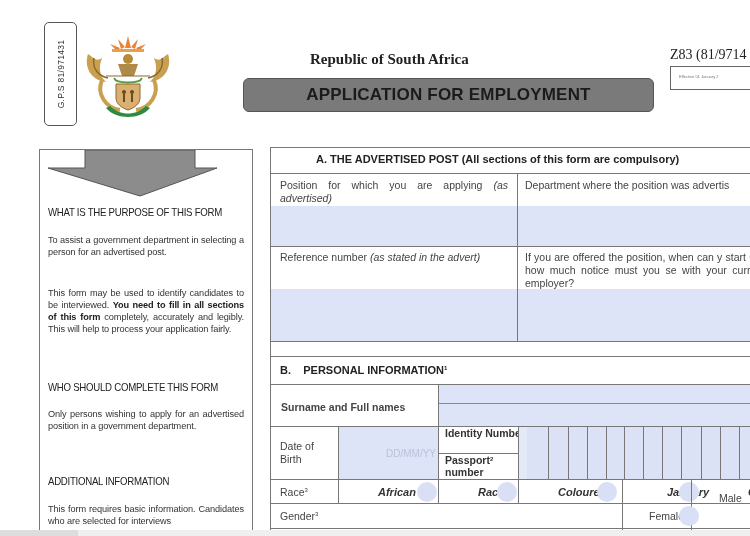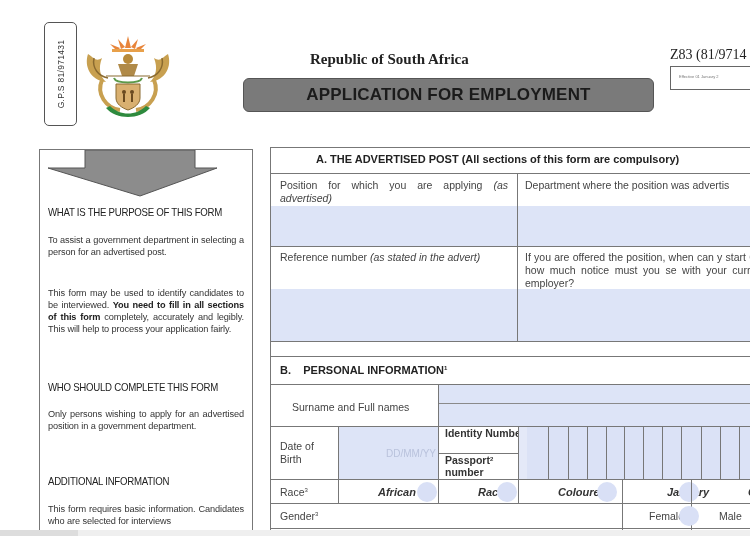--- a/index.html
+++ b/index.html
@@ -129,21 +129,21 @@
   <div class="lbl" style="left:9px; top:103px; white-space:nowrap;"><span>Reference number</span> <i>(as stated in the advert)</i></div>
   <div class="lbl" style="left:254px; top:103px; width:240px; text-align:justify;">If you are offered the position, when can y start OR how much notice must you se with your current employer?</div>
   <div class="blue" style="left:0; top:141px; width:246px; height:52px;"></div>
   <div class="blue" style="left:247px; top:141px; width:243px; height:52px;"></div>
   <div class="line-h" style="left:0; top:193px; width:490px;"></div>
   <div class="line-h" style="left:0; top:208px; width:490px;"></div>
 
   <div class="sec-h" style="left:9px; top:216px; white-space:pre;"><span>B.    PERSONAL INFORMATION</span><sup>1</sup></div>
   <div class="line-h" style="left:0; top:236px; width:490px;"></div>
 
-  <div class="lbl" style="left:21px; top:253px; white-space:nowrap;">Surname and Full names</div>
+  <div class="lbl" style="left:10px; top:253px; white-space:nowrap;font-weight:bold;">Surname and Full names</div>
   <div class="blue" style="left:168px; top:237px; width:322px; height:41px;"></div>
   <div class="line-v" style="left:167px; top:236px; height:42px;"></div>
   <div class="line-h" style="left:168px; top:255px; width:322px; background:#8a8a8a;"></div>
   <div class="line-h" style="left:0; top:278px; width:490px;"></div>
 
   <div class="lbl" style="left:9px; top:292px; width:50px;">Date of Birth</div>
   <div class="line-v" style="left:67px; top:278px; height:77px;"></div>
   <div class="blue" style="left:68px; top:279px; width:99px; height:52px;"></div>
   <div class="placeholder-dob" style="left:75px; top:300px;margin-left:40px;">DD/MM/YY</div>
   <div class="line-v" style="left:167px; top:278px; height:77px;"></div>
@@ -178,20 +178,20 @@
   <div class="line-v" style="left:351px; top:331px; height:70px;"></div>
   <div class="race-opt" style="left:364px; top:338px;">January</div>
   <div class="radio" style="left:408px; top:334px;"></div>
   <div class="line-v" style="left:420px; top:331px; height:70px;"></div>
   <div class="race-opt" style="left:445px; top:338px;">Other</div>
   <div class="line-h" style="left:0; top:355px; width:490px;"></div>
 
   <div class="lbl" style="left:9px; top:362px;"><span>Gender</span><sup>3</sup></div>
   <div class="lbl" style="left:378px; top:362px;">Female</div>
   <div class="radio" style="left:408px; top:358px;"></div>
-  <div class="lbl" style="left:448px; top:362px;">Male</div>
+  <div class="lbl" style="left:448px; top:344px;">Male</div>
 
   <div class="line-h" style="left:0; top:380px; width:490px;"></div>
   <div class="radio" style="left:408px; top:382px; height:10px; border-radius:10px 10px 0 0;"></div>
 </div>
 
 <div class="abs bottom-bar"></div>
 <div class="abs bottom-bar-l"></div>
 
 </body></html>

